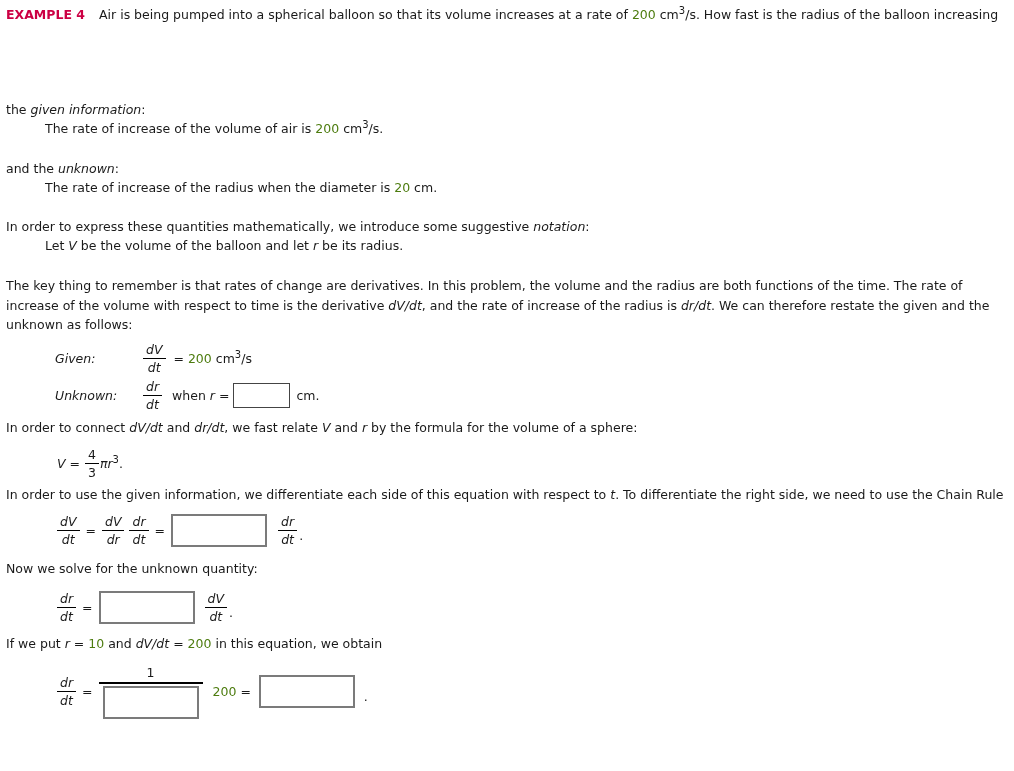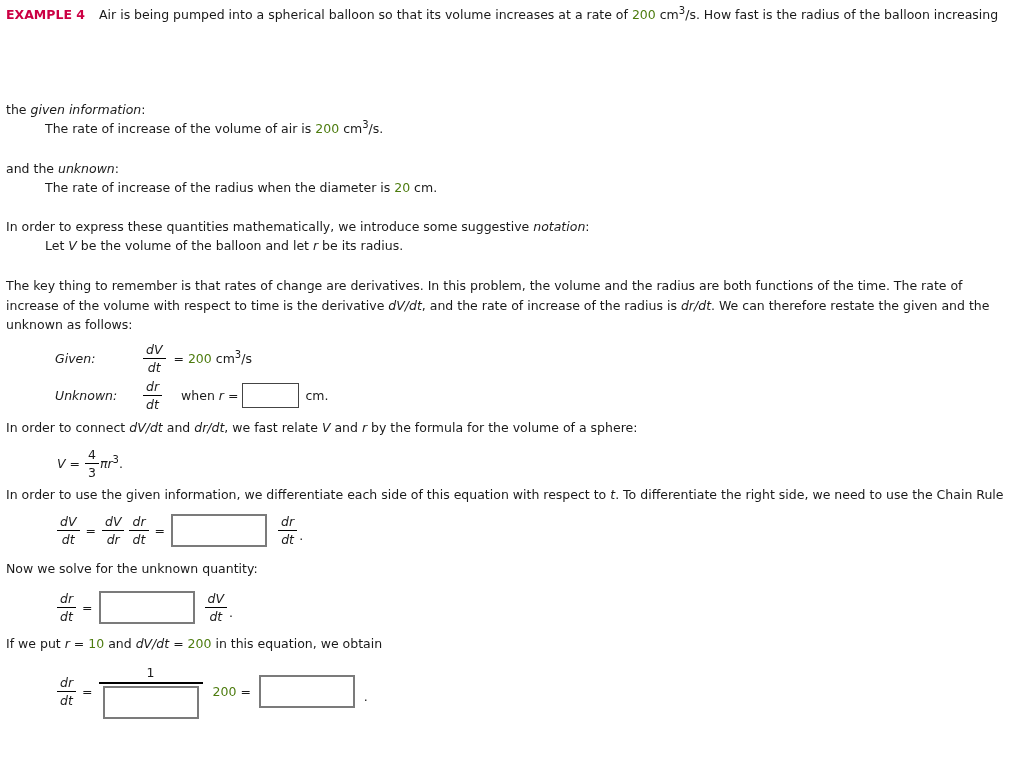--- a/index.html
+++ b/index.html
@@ -68,21 +68,21 @@
     </span>
     <span class="rich" style="margin-left:4px"><span> = </span><span class="blue">200</span><span> cm</span><span class="sup">3</span><span>/s</span></span>
   </div>
 
   <div class="eqrow" style="top:377px;height:36px">
     <span class="eqlabel">Unknown:</span>
     <span class="frac">
       <span class="num">dr</span>
       <span class="den">dt</span>
     </span>
-    <span class="rich" style="margin-left:19px"><span>when </span><span class="i">r</span><span> = </span></span>
+    <span class="rich" style="margin-left:10px"><span>when </span><span class="i">r</span><span> = </span></span>
     <input type="text" class="inp small1" value="" style="">
     <span class="rich" style="margin-left:6px"><span>cm.</span></span>
   </div>
 
   <div class="para" style="top:420px"><span>In order to connect </span><span class="i">dV/dt</span><span> and </span><span class="i">dr/dt</span><span>, we fast relate </span><span class="i">V</span><span> and </span><span class="i">r</span><span> by the formula for the volume of a sphere:</span></div>
 
   <div class="eqrow" style="top:444px;height:38px">
     <span class="rich ind57"><span class="i">V</span><span> = </span></span>
     <span class="frac roman" style="margin:0 1px">
       <span class="num">4</span>

